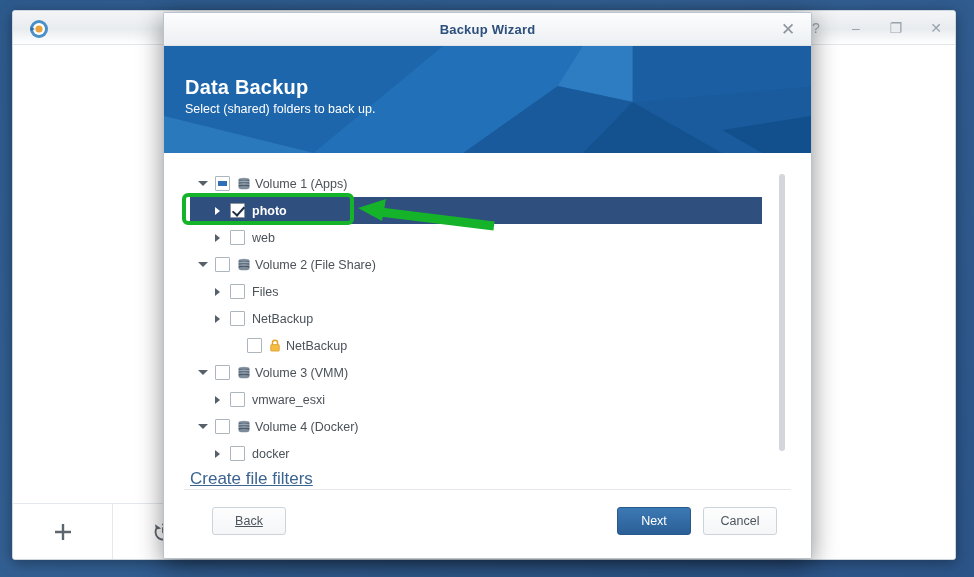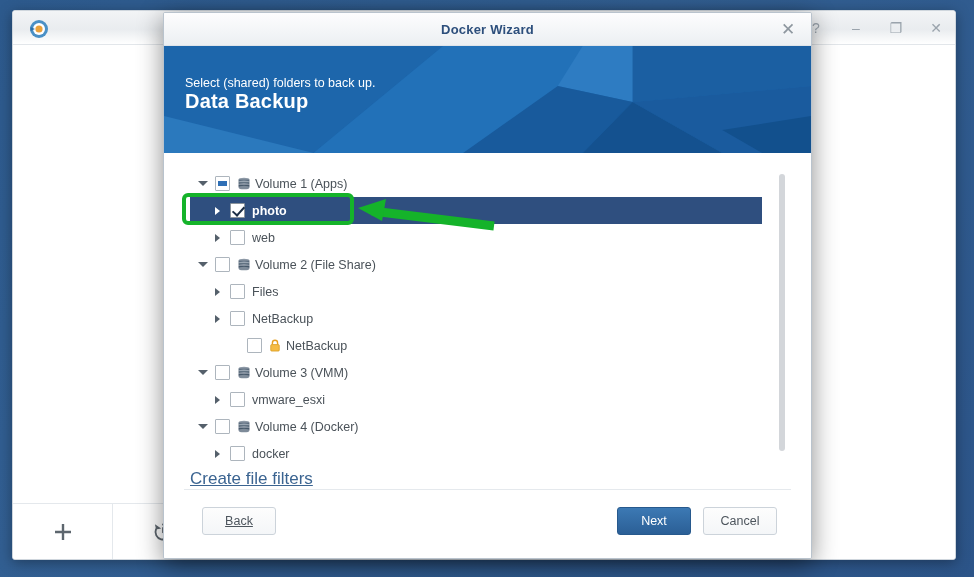--- a/index.html
+++ b/index.html
@@ -213,21 +213,21 @@
   .btn.secondary {
     background: linear-gradient(#fdfdfd, #f4f6f8);
     border: 1px solid #ccd3da;
     color: #4d555d;
   }
   .btn.primary {
     background: linear-gradient(#3c79b4, #2b5f96);
     border: 1px solid #27598d;
     color: #ffffff;
   }
-  #btn-back { margin-left: 18px; text-decoration: underline; }
+  #btn-back { margin-left: 28px; text-decoration: underline; }
   #footer-right {
     position: absolute; right: 14px; top: 50%;
     transform: translateY(-50%);
     display: flex; gap: 12px;
   }
 
   
   #annot { position: absolute; inset: 0; pointer-events: none; z-index: 50; }
   #hl-box {
     position: absolute;
@@ -271,40 +271,40 @@
           <path d="M3.2 3.6 L4.4 9.4 L10.1 8.1 Z" fill="#5d666e"></path>
           <path d="M12 7.6 V12.2 L15.4 14.1" stroke="#5d666e" stroke-width="1.9" fill="none" stroke-linecap="round"></path>
         </svg>
       </div>
     </div>
   </div>
 
   <div id="dialog">
 
     <div id="dlg-titlebar">
-      <span id="dlg-title">Docker Wizard</span>
+      <span id="dlg-title">Backup Wizard</span>
       <span id="dlg-close">✕</span>
     </div>
 
     <div id="banner">
       <svg viewBox="0 0 649 107" preserveAspectRatio="none">
         <rect width="649" height="107" fill="#1f68ad"></rect>
         <polygon points="0,0 280,0 150,107 0,107" fill="#1d66ab"></polygon>
         <polygon points="280,0 470,0 330,107 150,107" fill="#2271b8"></polygon>
         <polygon points="420,0 560,0 470,56 395,40" fill="#2e7cc2"></polygon>
         <polygon points="470,0 649,0 649,40 470,56" fill="#1b5fa2"></polygon>
         <polygon points="395,40 470,56 420,107 300,107" fill="#185a9c"></polygon>
         <polygon points="470,56 649,40 649,107 560,107" fill="#1a5b9e"></polygon>
         <polygon points="470,56 560,107 420,107" fill="#14518f"></polygon>
         <polygon points="0,70 150,107 0,107" fill="#2b79bd"></polygon>
         <polygon points="560,84 649,70 649,107 600,107" fill="#12508d"></polygon>
       </svg>
       <div id="banner-text">
+        <div id="banner-title">Data Backup</div>
         <div id="banner-sub">Select (shared) folders to back up.</div>
-        <div id="banner-title">Data Backup</div>
       </div>
     </div>
 
     <div id="content">
       <div id="tree-wrap">
         <div id="tree">
             <div class="row ind-0">
               <span class="arrow">
                 <i class="tri-down"></i>
               </span>

